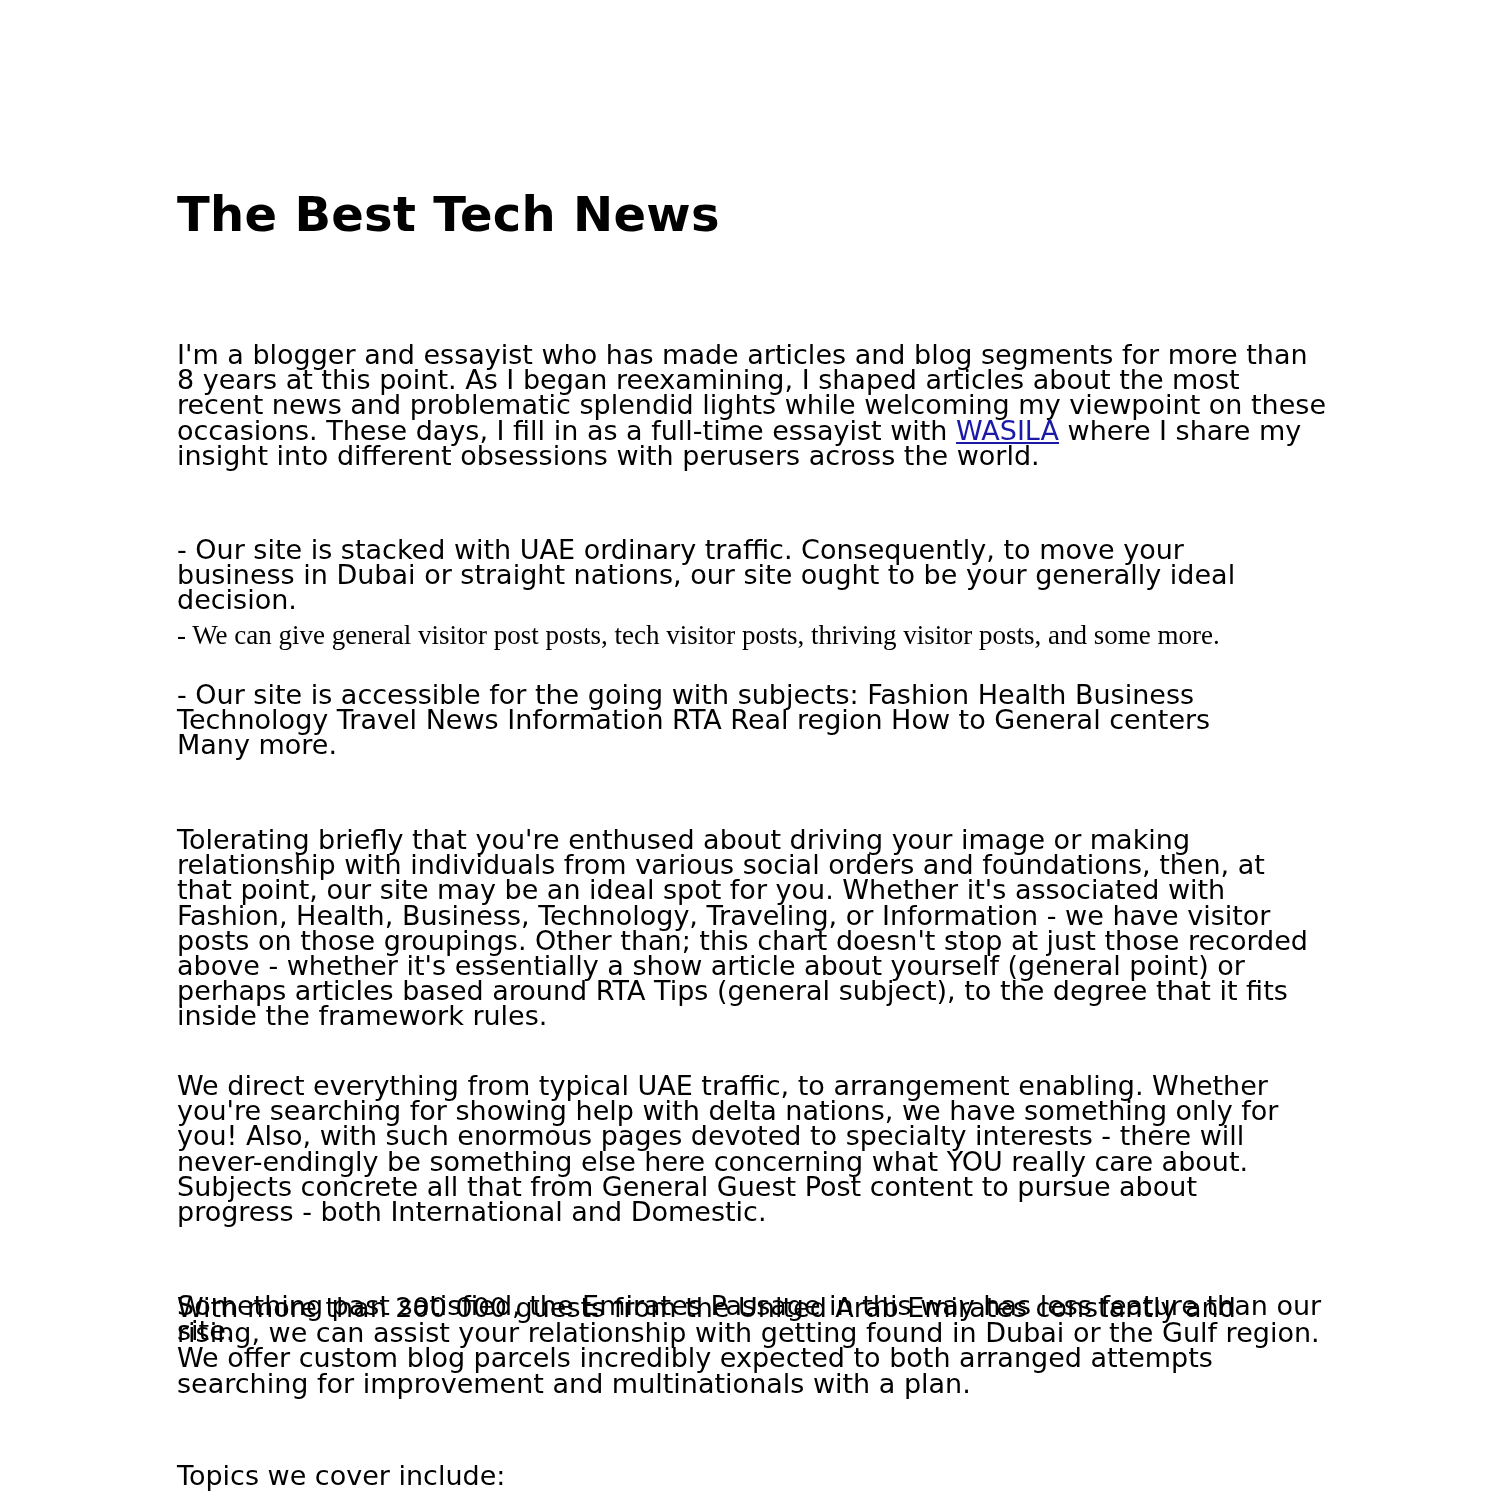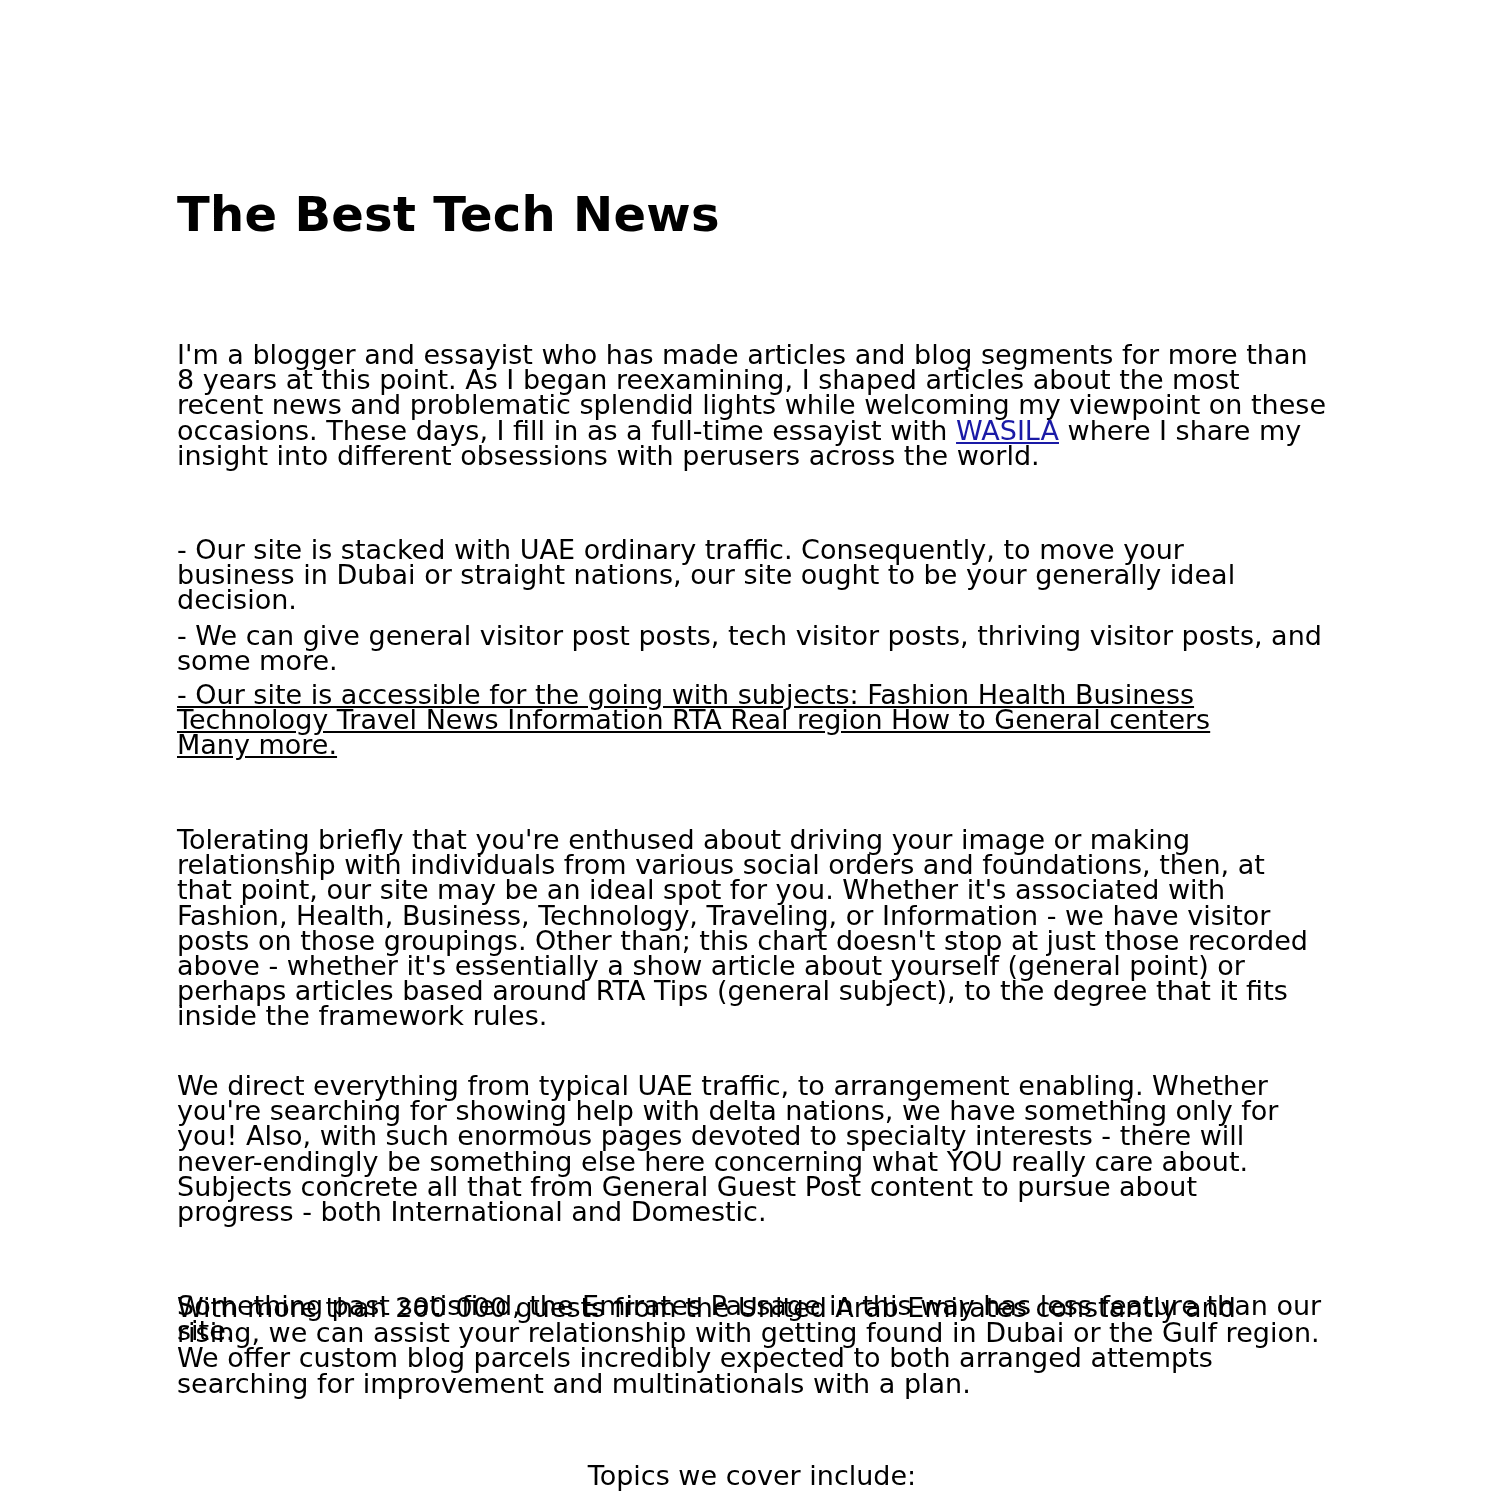--- a/index.html
+++ b/index.html
@@ -52,27 +52,27 @@
 <body>
 
 <div class="page">
 
   <h1 class="title">The Best Tech News</h1>
 
   <p class="para" style="top:342px;"><span>I'm a blogger and essayist who has made articles and blog segments for more than 8 years at this point. As I began reexamining, I shaped articles about the most recent news and problematic splendid lights while welcoming my viewpoint on these occasions. These days, I fill in as a full-time essayist with </span><a class="link">WASILA</a><span> where I share my insight into different obsessions with perusers across the world.</span></p>
 
   <p class="para" style="top:537px; width:1110px;">- Our site is stacked with UAE ordinary traffic. Consequently, to move your business in Dubai or straight nations, our site ought to be your generally ideal decision.</p>
 
-  <p class="para" style="top:623px;">- We can give general visitor post posts, tech visitor posts, thriving visitor posts, and some more.</p>
+  <p class="para" style="top:623px;font-family:Liberation Serif, serif;">- We can give general visitor post posts, tech visitor posts, thriving visitor posts, and some more.</p>
 
-  <p class="para" style="top:682px; width:1080px;text-decoration:underline;">- Our site is accessible for the going with subjects: Fashion Health Business Technology Travel News Information RTA Real region How to General centers Many more.</p>
+  <p class="para" style="top:682px; width:1080px;">- Our site is accessible for the going with subjects: Fashion Health Business Technology Travel News Information RTA Real region How to General centers Many more.</p>
 
   <p class="para" style="top:827px;">Tolerating briefly that you're enthused about driving your image or making relationship with individuals from various social orders and foundations, then, at that point, our site may be an ideal spot for you. Whether it's associated with Fashion, Health, Business, Technology, Traveling, or Information - we have visitor posts on those groupings. Other than; this chart doesn't stop at just those recorded above - whether it's essentially a show article about yourself (general point) or perhaps articles based around RTA Tips (general subject), to the degree that it fits inside the framework rules.</p>
 
   <p class="para" style="top:1073px; width:1140px;">We direct everything from typical UAE traffic, to arrangement enabling. Whether you're searching for showing help with delta nations, we have something only for you! Also, with such enormous pages devoted to specialty interests - there will never-endingly be something else here concerning what YOU really care about. Subjects concrete all that from General Guest Post content to pursue about progress - both International and Domestic.</p>
 
   <p class="para" style="top:1293px;">Something past satisfied, the Emirates Passage in this way has less feature than our site.</p>
 
   <p class="para" style="top:1295px;">With more than 200 000 guests from the United Arab Emirates constantly and rising, we can assist your relationship with getting found in Dubai or the Gulf region. We offer custom blog parcels incredibly expected to both arranged attempts searching for improvement and multinationals with a plan.</p>
 
-  <p class="para" style="top:1463px;text-align:center;">Topics we cover include:</p>
+  <p class="para" style="top:1463px;">Topics we cover include:</p>
 
 </div>
 
 </body></html>

